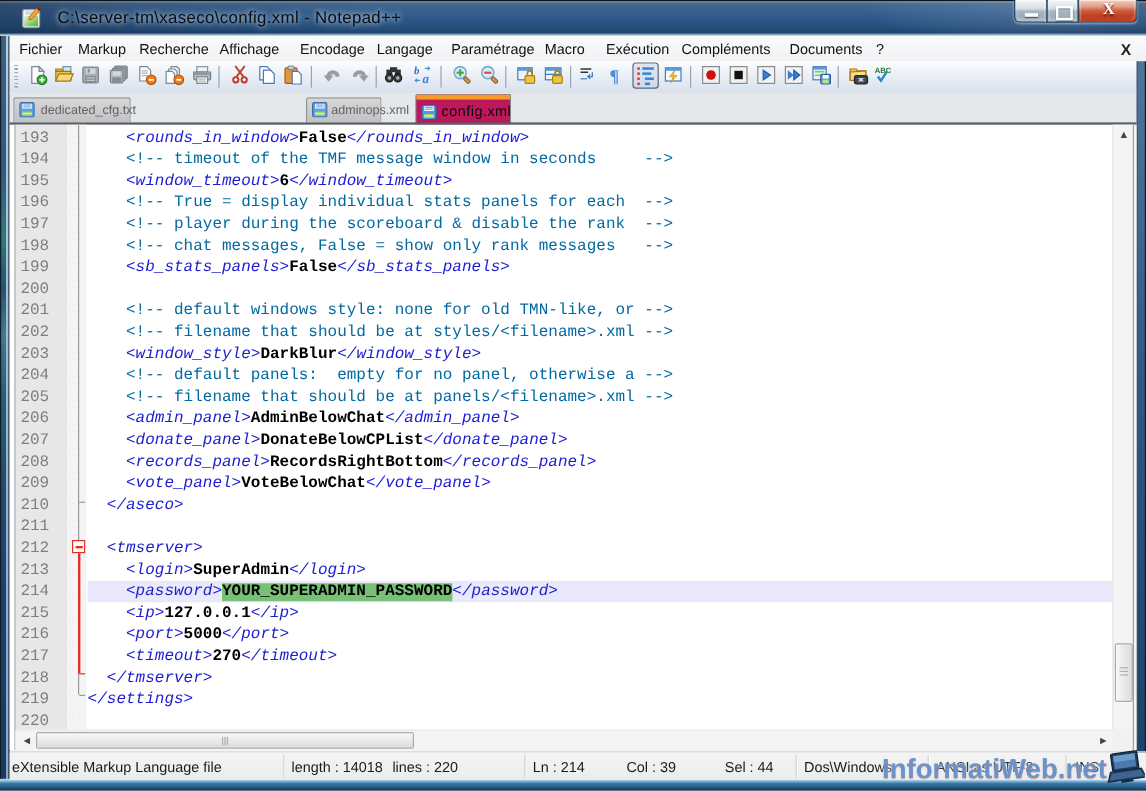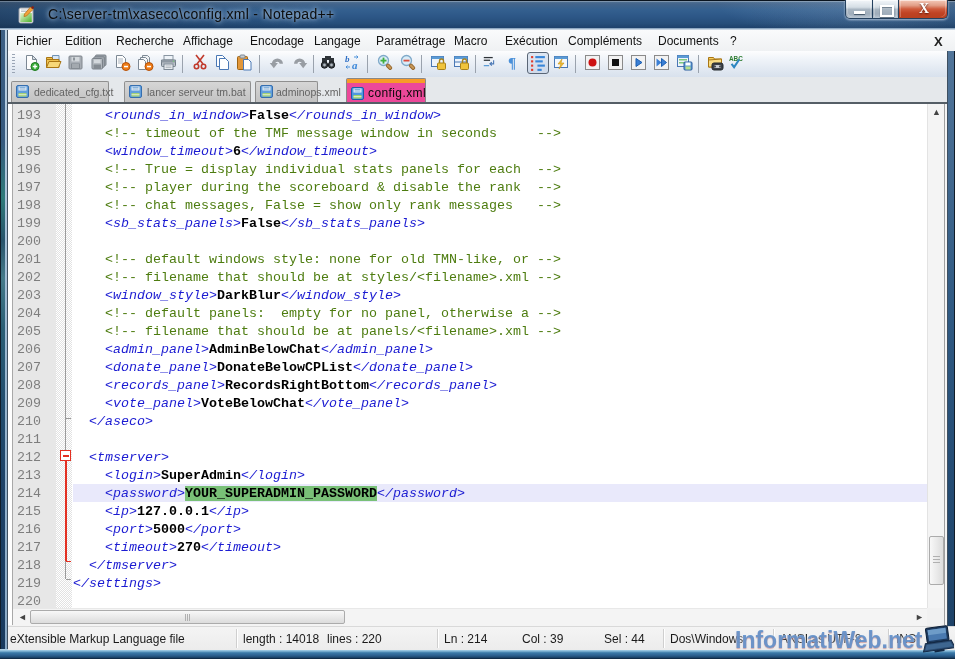--- a/index.html
+++ b/index.html
@@ -44,37 +44,37 @@
 
 #toolbar{left:8px;top:51px;width:939px;height:26px;background:linear-gradient(180deg,#fdfdfe 0%,#f0f4f9 30%,#e2e9f2 70%,#d8e1ed 100%);border-bottom:1px solid #c8cdd4;}
 #toolbar .grip{position:absolute;left:4px;top:3px;width:3px;height:19px;background-image:repeating-linear-gradient(180deg,#9aa5b5 0 1px,transparent 1px 3px);}
 .tbi{position:absolute;top:5px;width:17px;height:17px;}
 .tbsep{position:absolute;top:4px;width:1px;height:18px;background:#9aa2ad;}
 
 #tabbar{left:8px;top:77px;width:939px;height:27px;background:#e5e8eb;}
 .tab{position:absolute;top:4px;height:21px;background:linear-gradient(180deg,#d6d6d6,#c2c2c2);border:1px solid #8f8f8f;border-bottom:none;border-radius:2px 2px 0 0;box-sizing:border-box;}
 .tab .lbl{position:absolute;top:4px;font-size:10.5px;color:#636363;white-space:nowrap;}
 .tab svg{position:absolute;top:3px;left:4px;}
-#tab4{top:1px;height:26px;background:#ec4899;border:1px solid #888;border-bottom:none;}
+#tab4{top:1px;height:26px;background:#be185d;border:1px solid #888;border-bottom:none;}
 #tab4 .or{position:absolute;left:0;top:0;right:0;height:4px;background:#f79b28;}
 #tab4 .lbl{color:#0a0a0a;top:7px;font-size:12px;letter-spacing:.4px;left:21px !important;}
 #tab4 svg{top:8px;}
 #tabline{left:8px;top:102px;width:939px;height:2px;background:#555e66;}
 
 #editor{left:8px;top:104px;width:939px;height:521px;background:#fff;}
 #gutterline{left:12px;top:104px;width:1px;height:521px;background:#a8a8a8;}
 #gutter{left:13px;top:104px;width:43px;height:504px;background:#e7e7e7;}
 #foldmargin{left:56px;top:104px;width:16px;height:504px;background-color:#fff;
  background-image:linear-gradient(45deg,#e2e2e2 25%,transparent 25%,transparent 75%,#e2e2e2 75%),linear-gradient(45deg,#e2e2e2 25%,transparent 25%,transparent 75%,#e2e2e2 75%);
  background-size:2px 2px;background-position:0 0,1px 1px;}
 #gutternums{left:13px;top:107px;width:28px;text-align:right;font-family:"Liberation Mono",monospace;font-size:13.33px;line-height:18px;color:#7e7e7e;white-space:pre;}
 #code{left:73px;top:107px;font-family:"Liberation Mono",monospace;font-size:13.33px;line-height:18px;color:#000;white-space:pre;}
 #code .t{color:#1c1cd2;font-style:italic;}
 #code .v{font-weight:bold;color:#000;}
-#code .c{color:#4d7c0f;}
+#code .c{color:#0369a1;}
 #curline{left:73px;top:484px;width:854px;height:18px;background:#e9e9fb;}
 #selhl{background:#79c077;}
 #foldbox{left:60px;top:450px;width:11px;height:11px;background:#fff;border:1px solid #e33022;box-sizing:border-box;}
 #foldbox .minus{position:absolute;left:1.5px;top:4px;width:6px;height:1.5px;background:#e33022;}
 
 #vsb{left:927px;top:104px;width:17px;height:521px;background:#f4f4f4;border-left:1px solid #e3e3e3;}
 #vsb .btn{position:absolute;left:0;width:17px;height:17px;background:#f4f4f4;}
 #vsb .thumb{position:absolute;left:1px;width:15px;background:linear-gradient(90deg,#f8f8f8,#dcdcdc);border:1px solid #ababab;box-sizing:border-box;border-radius:2px;}
 #hsb{left:13px;top:608px;width:914px;height:17px;background:#f4f4f4;border-top:1px solid #e8e8e8;}
 #hsb .btn{position:absolute;top:0;width:17px;height:16px;background:#f4f4f4;}
@@ -140,21 +140,21 @@
     <div class="outer abs"></div>
   </div>
 <div id="borderR" class="abs">
     <div class="dark abs"></div>
     <div class="outer abs"></div>
   </div>
 <div id="borderB" class="abs"></div>
 
 <div id="menubar" class="abs">
   <span style="left:8px">Fichier</span>
-  <span style="left:57px">Edition</span>
+  <span style="left:57px">Markup</span>
   <span style="left:108px">Recherche</span>
   <span style="left:175px">Affichage</span>
   <span style="left:242px">Encodage</span>
   <span style="left:306px">Langage</span>
   <span style="left:368px">Paramétrage</span>
   <span style="left:446px">Macro</span>
   <span style="left:497px">Exécution</span>
   <span style="left:560px">Compléments</span>
   <span style="left:650px">Documents</span>
   <span style="left:722px">?</span>
@@ -370,33 +370,20 @@
         <rect x="0.5" y="0.5" width="12" height="12" rx="1.5" fill="#4f97e0" stroke="#1b5eaa"></rect>
         <rect x="2.5" y="1.5" width="8" height="4" fill="#eef4fb"></rect>
         <g stroke="#5b9bd5" stroke-width="0.8">
           <line x1="3.5" y1="2.5" x2="9.5" y2="2.5"></line>
           <line x1="3.5" y1="4" x2="9.5" y2="4"></line>
         </g>
         <rect x="2.5" y="8" width="8" height="3.5" fill="#9fd468"></rect>
         <line x1="2.5" y1="9.7" x2="10.5" y2="9.7" stroke="#fff" stroke-width="0.7"></line>
       </svg>
       <span class="lbl" style="left:22px">dedicated_cfg.txt</span>
-    </div>
-    <div class="tab" style="left:116px;width:127px">
-      <svg width="13" height="13" viewBox="0 0 13 13" style="opacity:.85">
-        <rect x="0.5" y="0.5" width="12" height="12" rx="1.5" fill="#4f97e0" stroke="#1b5eaa"></rect>
-        <rect x="2.5" y="1.5" width="8" height="4" fill="#eef4fb"></rect>
-        <g stroke="#5b9bd5" stroke-width="0.8">
-          <line x1="3.5" y1="2.5" x2="9.5" y2="2.5"></line>
-          <line x1="3.5" y1="4" x2="9.5" y2="4"></line>
-        </g>
-        <rect x="2.5" y="8" width="8" height="3.5" fill="#9fd468"></rect>
-        <line x1="2.5" y1="9.7" x2="10.5" y2="9.7" stroke="#fff" stroke-width="0.7"></line>
-      </svg>
-      <span class="lbl" style="left:22px">lancer serveur tm.bat</span>
     </div>
     <div class="tab" style="left:247px;width:63px">
       <svg width="13" height="13" viewBox="0 0 13 13" style="opacity:.85">
         <rect x="0.5" y="0.5" width="12" height="12" rx="1.5" fill="#4f97e0" stroke="#1b5eaa"></rect>
         <rect x="2.5" y="1.5" width="8" height="4" fill="#eef4fb"></rect>
         <g stroke="#5b9bd5" stroke-width="0.8">
           <line x1="3.5" y1="2.5" x2="9.5" y2="2.5"></line>
           <line x1="3.5" y1="4" x2="9.5" y2="4"></line>
         </g>
         <rect x="2.5" y="8" width="8" height="3.5" fill="#9fd468"></rect>

